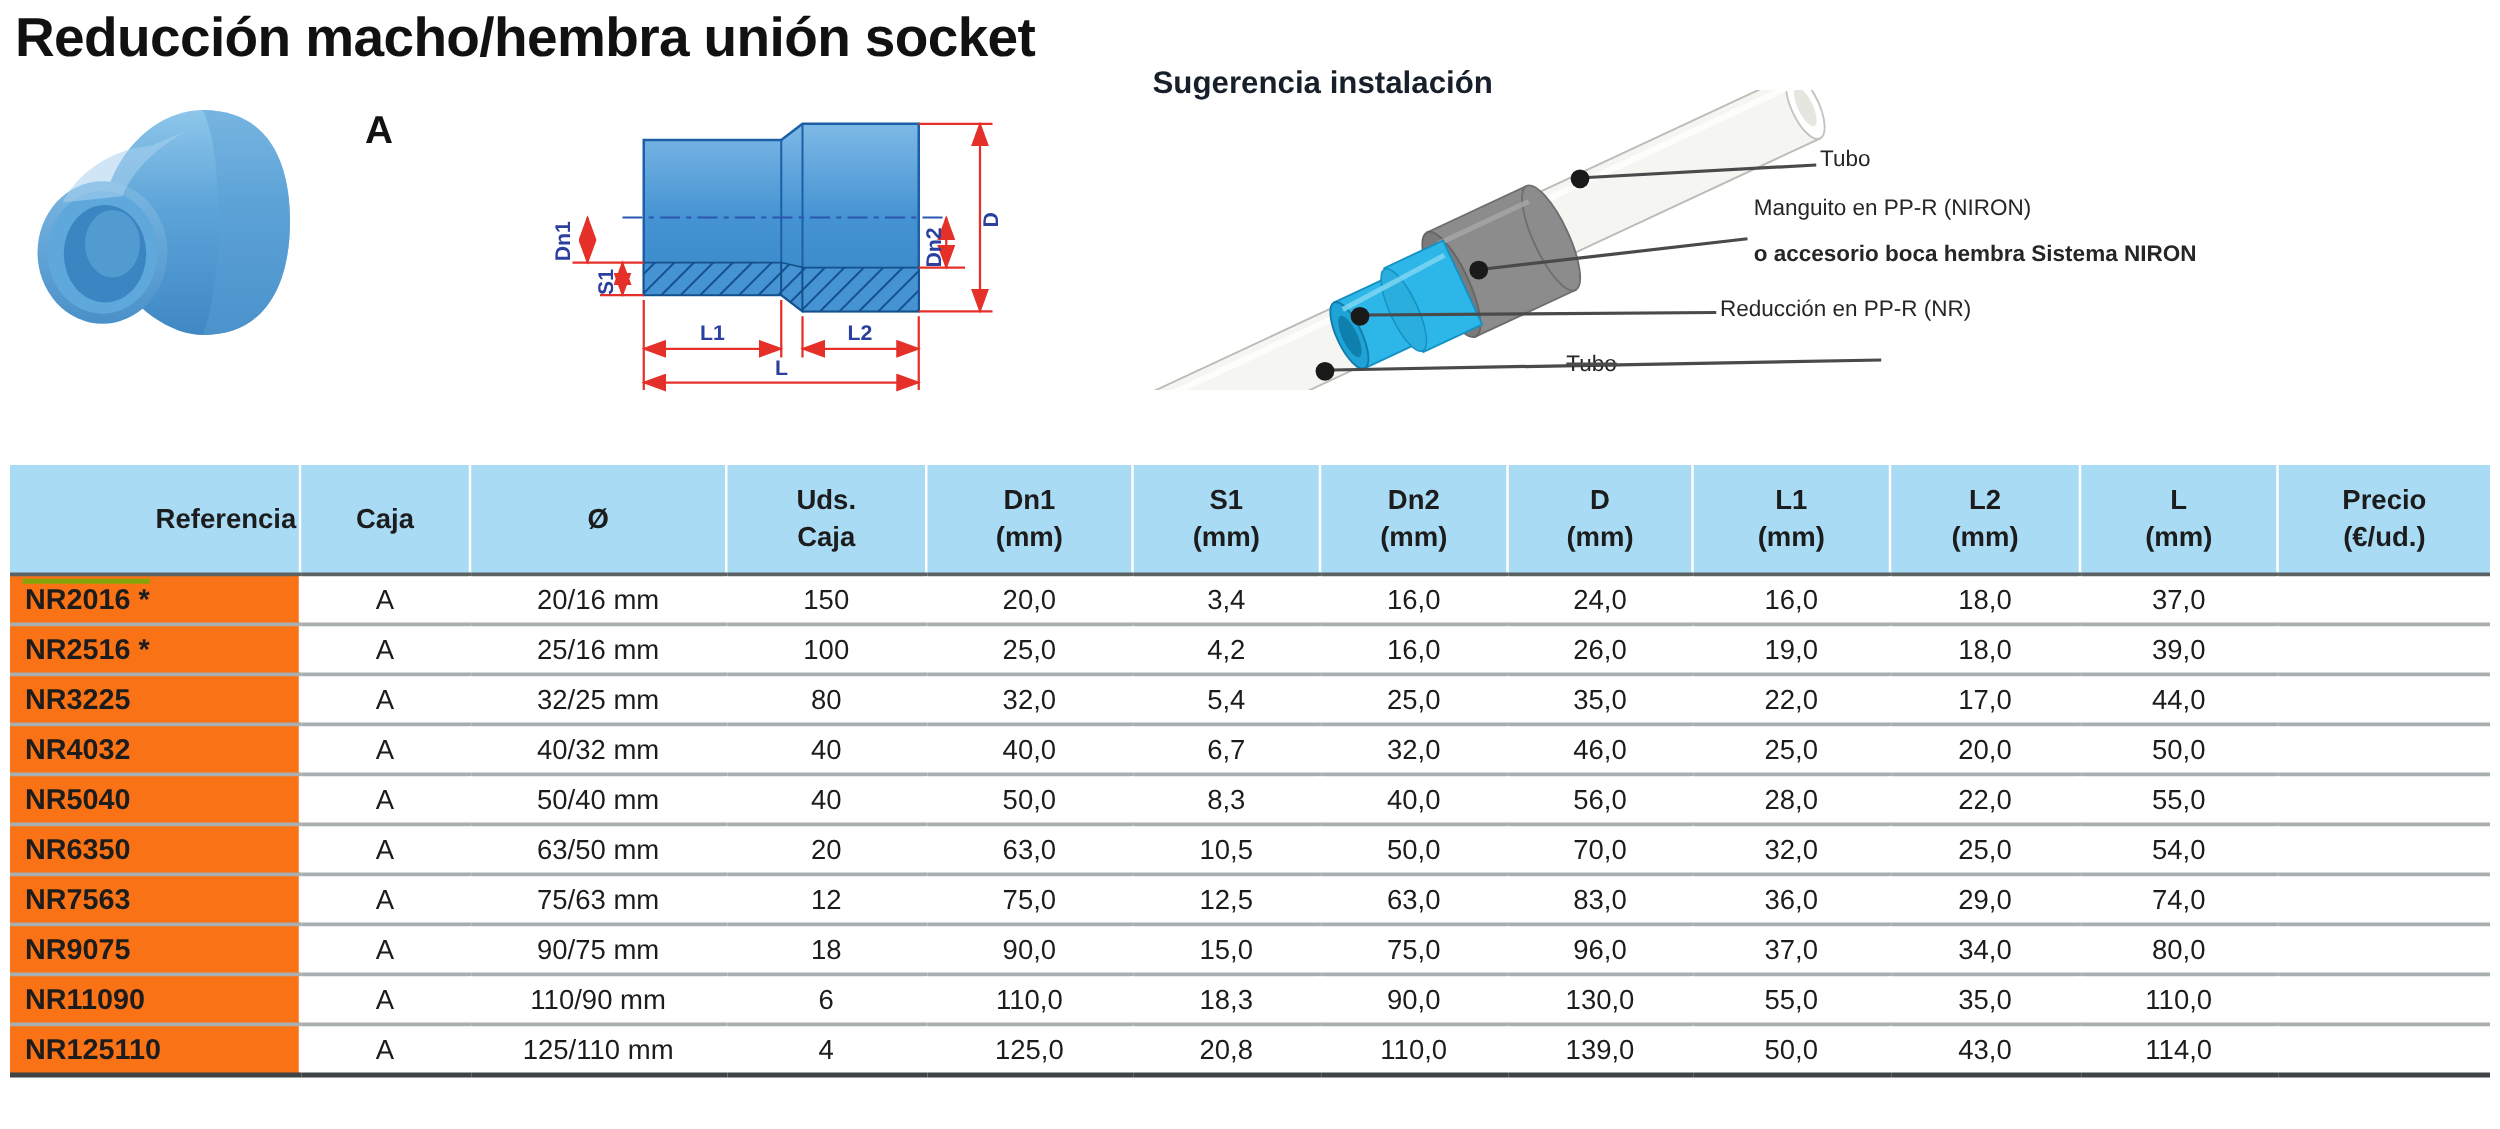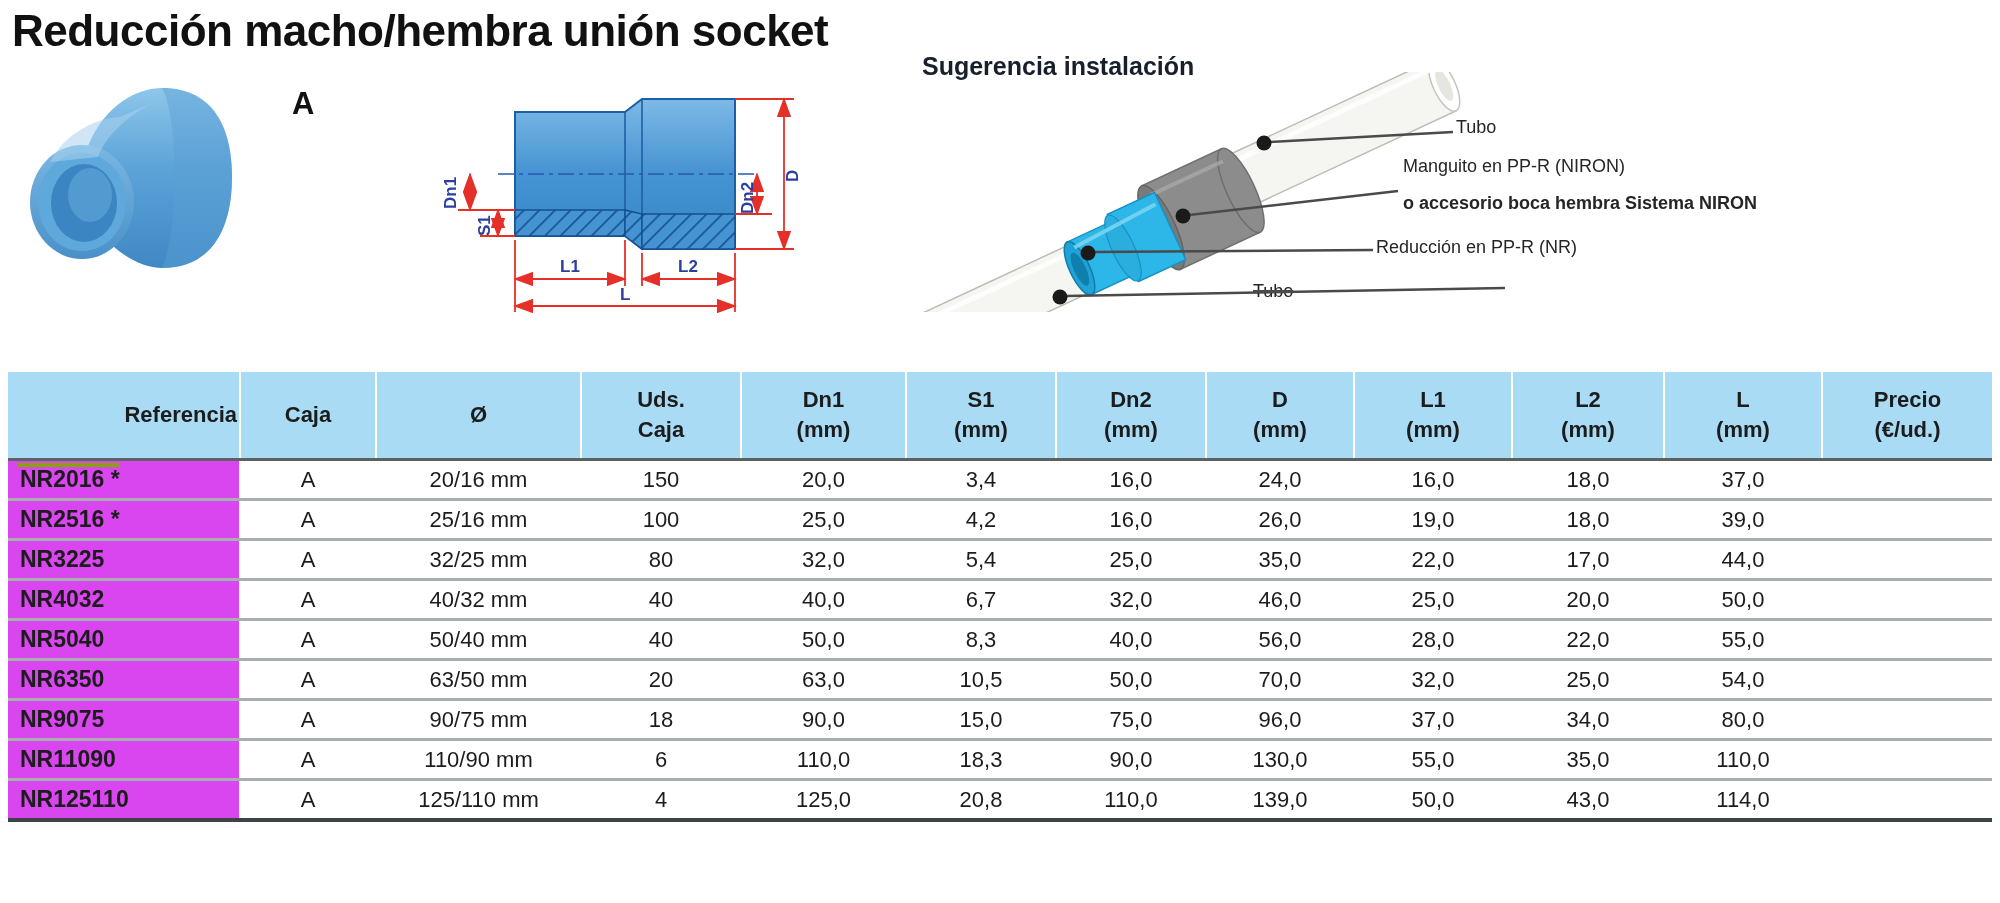--- a/index.html
+++ b/index.html
@@ -45,21 +45,21 @@
     height:86px; padding:0 2px; text-align:center; line-height:30px;
     border-bottom:3px solid #5c6163; font-size:22px;
   }
   .products th.ref-h { text-align:right; padding-left:12px; }
   .products th .sub { display:block; font-weight:bold; }
   .products td {
     height:37px; padding:0 2px; text-align:center;
     border-bottom:3px solid #a9aeb0; background:#ffffff; line-height:37px;
   }
   .products td.ref {
-    background:#d946ef; text-align:left; padding-left:12px; font-weight:bold;
+    background:#f97316; text-align:left; padding-left:12px; font-weight:bold;
     font-size:23px;
   }
   .products th:not(:first-child), .products td:not(:first-child) { border-left:2px solid #ffffff; }
   .products tr:last-child td { border-bottom:4px solid #3e4345; }
   .hl-mark {
     position:absolute; left:18px; top:463px; width:102px; height:4px;
     background:#86a408;
   }
 </style>
 </head>
@@ -316,20 +316,34 @@
             <td>63,0</td>
             <td>10,5</td>
             <td>50,0</td>
             <td>70,0</td>
             <td>32,0</td>
             <td>25,0</td>
             <td>54,0</td>
             <td></td>
           </tr>
           <tr>
+            <td class="ref">NR7563</td>
+            <td>A</td>
+            <td>75/63 mm</td>
+            <td>12</td>
+            <td>75,0</td>
+            <td>12,5</td>
+            <td>63,0</td>
+            <td>83,0</td>
+            <td>36,0</td>
+            <td>29,0</td>
+            <td>74,0</td>
+            <td></td>
+          </tr>
+          <tr>
             <td class="ref">NR9075</td>
             <td>A</td>
             <td>90/75 mm</td>
             <td>18</td>
             <td>90,0</td>
             <td>15,0</td>
             <td>75,0</td>
             <td>96,0</td>
             <td>37,0</td>
             <td>34,0</td>

